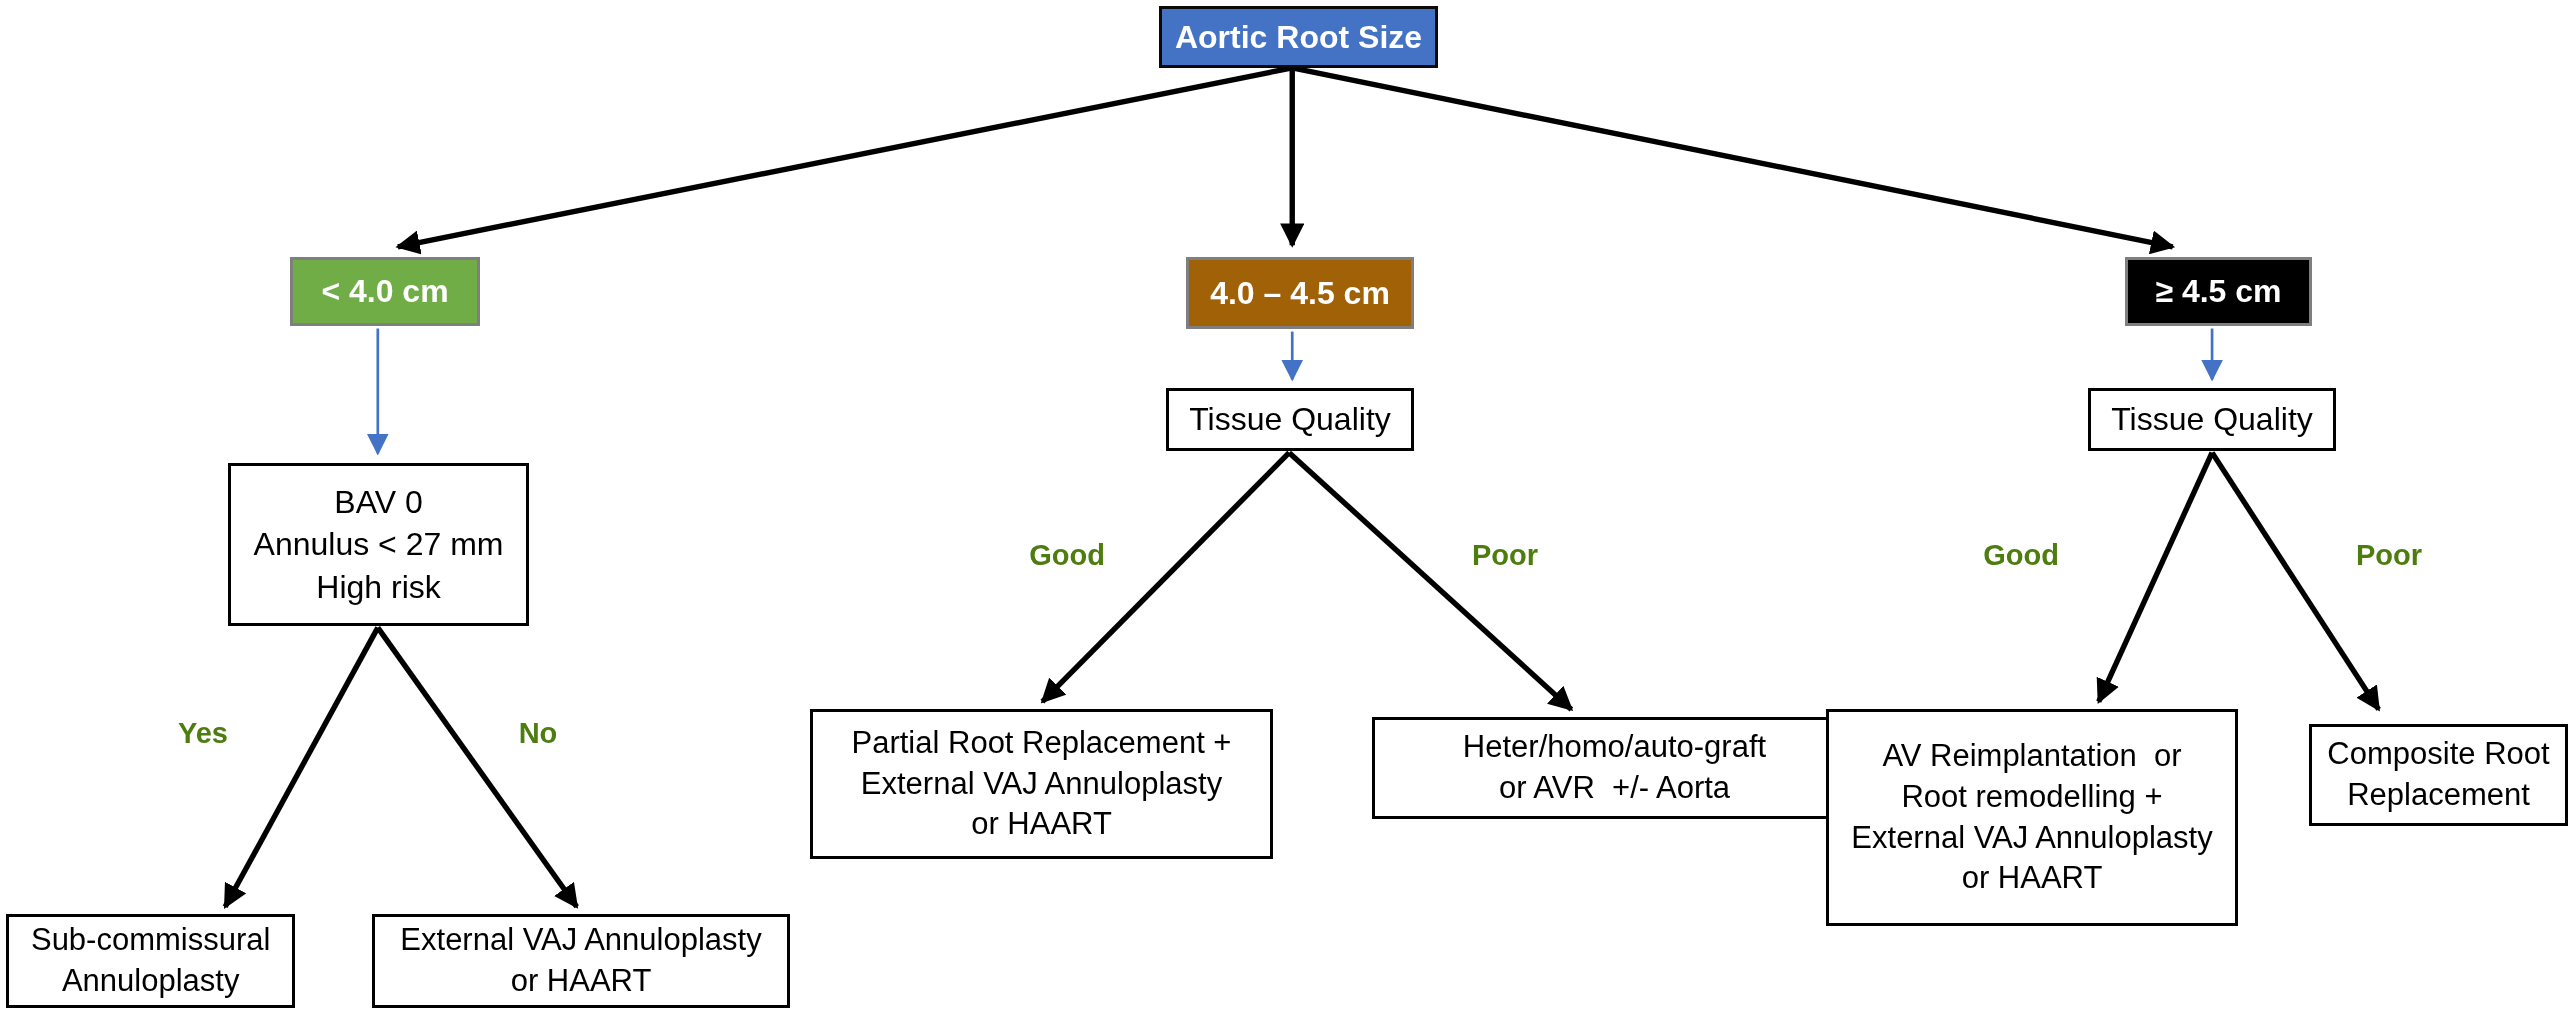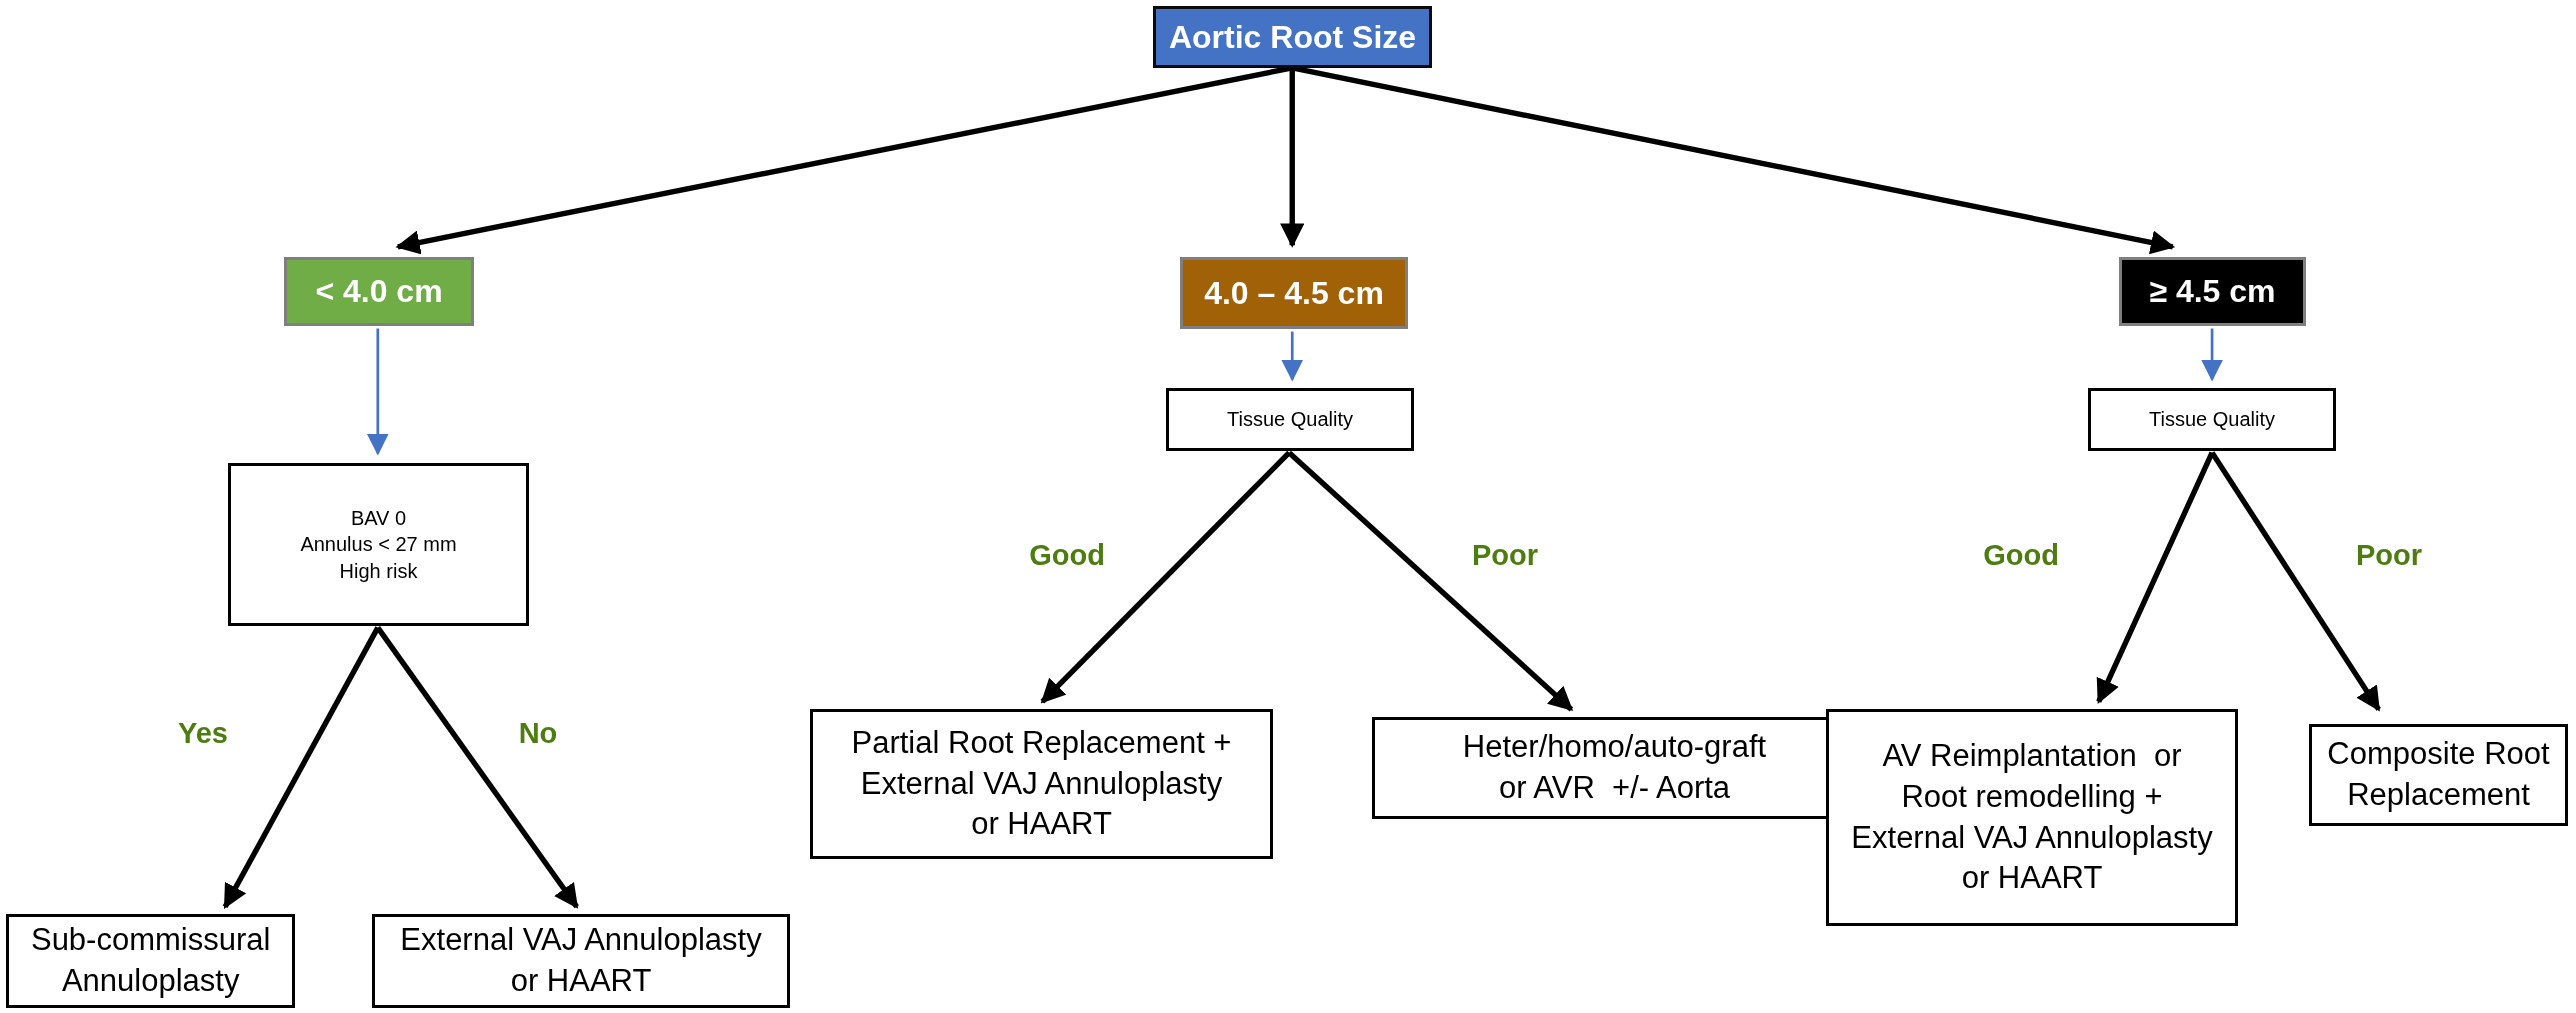--- a/index.html
+++ b/index.html
@@ -20,26 +20,27 @@
     white-space: pre-wrap; line-height: 1.32;
   }
   .node span { white-space: pre-wrap; }
   .plain {
     background: #ffffff; border: 3.9px solid #000000;
     color: #000000; font-size: 31px; font-weight: 400;
   }
   .colored {
     color: #ffffff; font-weight: 700; font-size: 32px;
     border: 3.9px solid #7F7F7F;
+    margin-left: 6px;
   }
   .root-box  { background: #4472C4; border-color: #0a0a0a; }
   .green-box { background: #70AD47; }
   .amber-box { background: #a16207; }
   .rust-box  { background: #000000; }
-  .big-text  { font-size: 20px; }
+  .big-text  { font-size: 32px; }
 
   .edge-label {
     position: absolute; transform: translate(-50%, -50%);
     font-weight: 700; font-size: 29px; color: #4d7c0f;
     white-space: nowrap;
   }
 </style>
 </head>
 <body>
 

